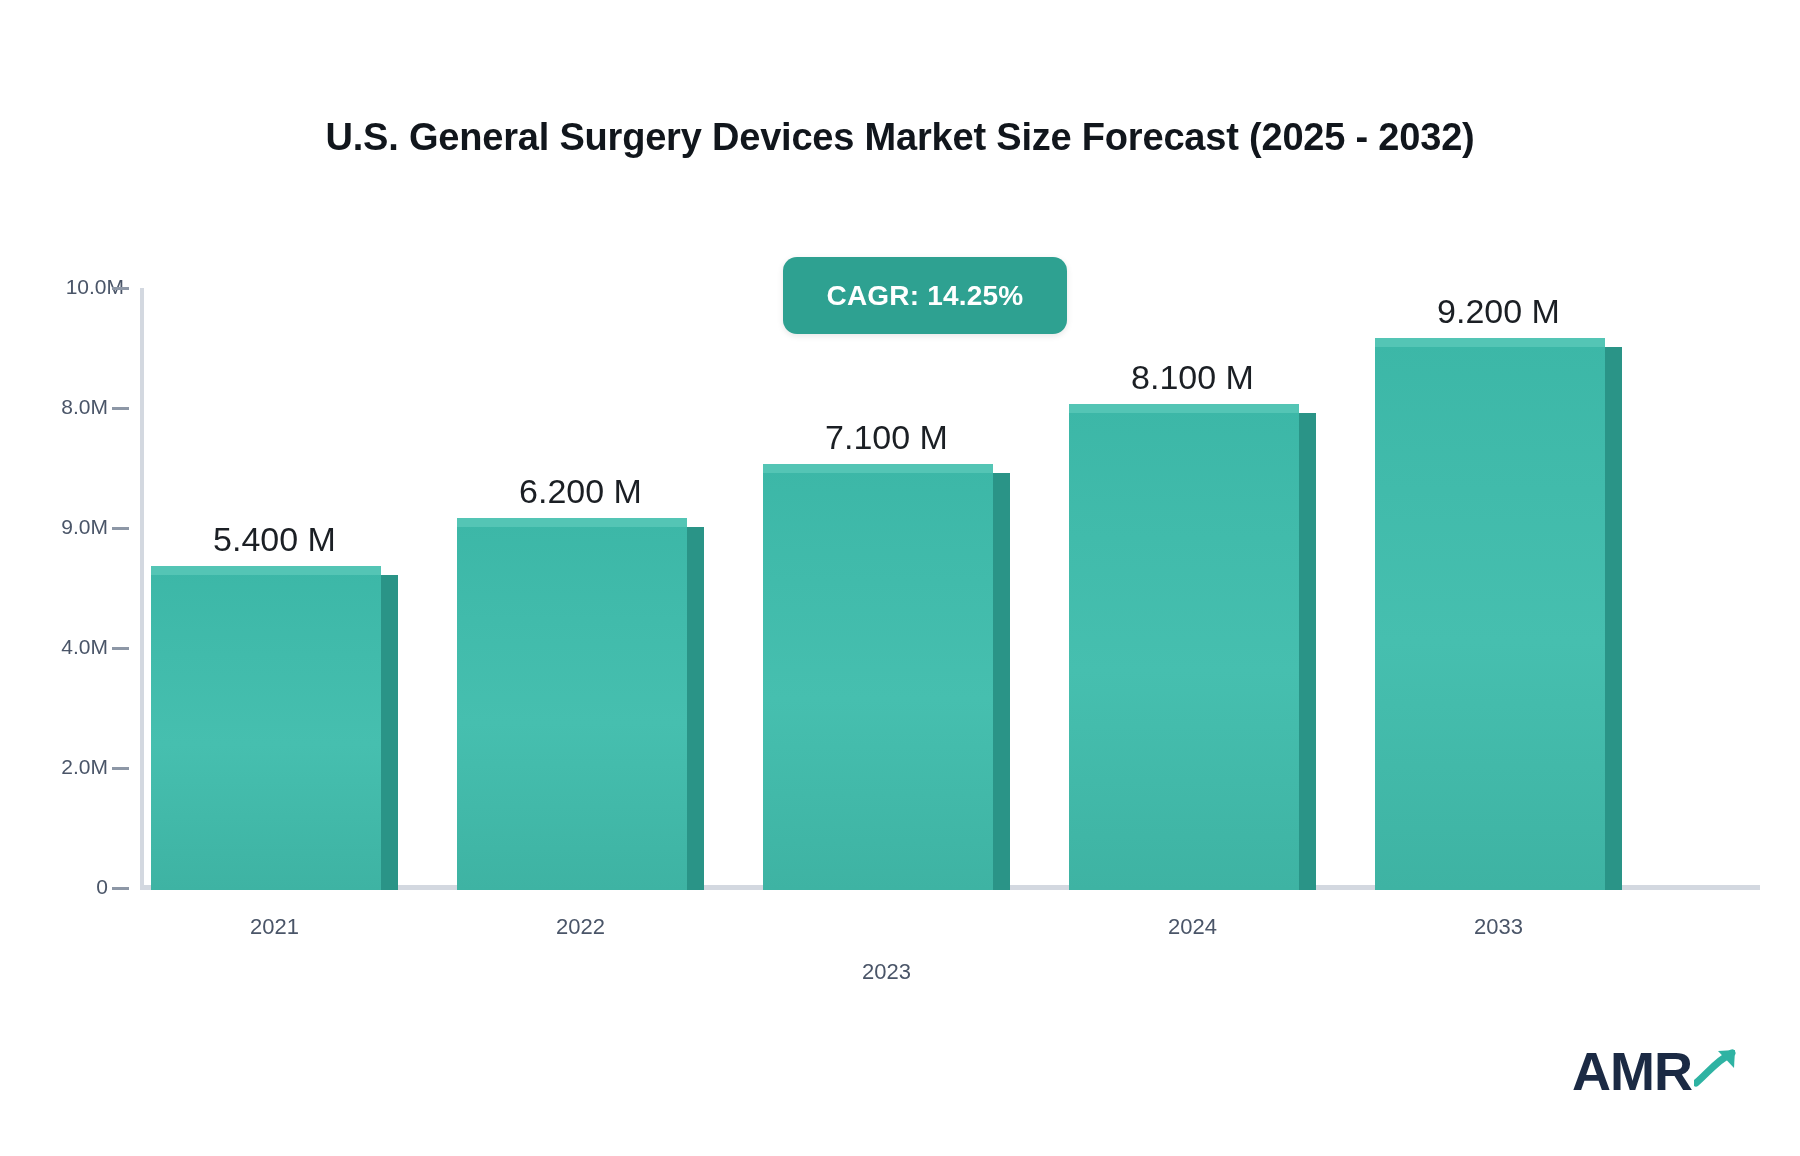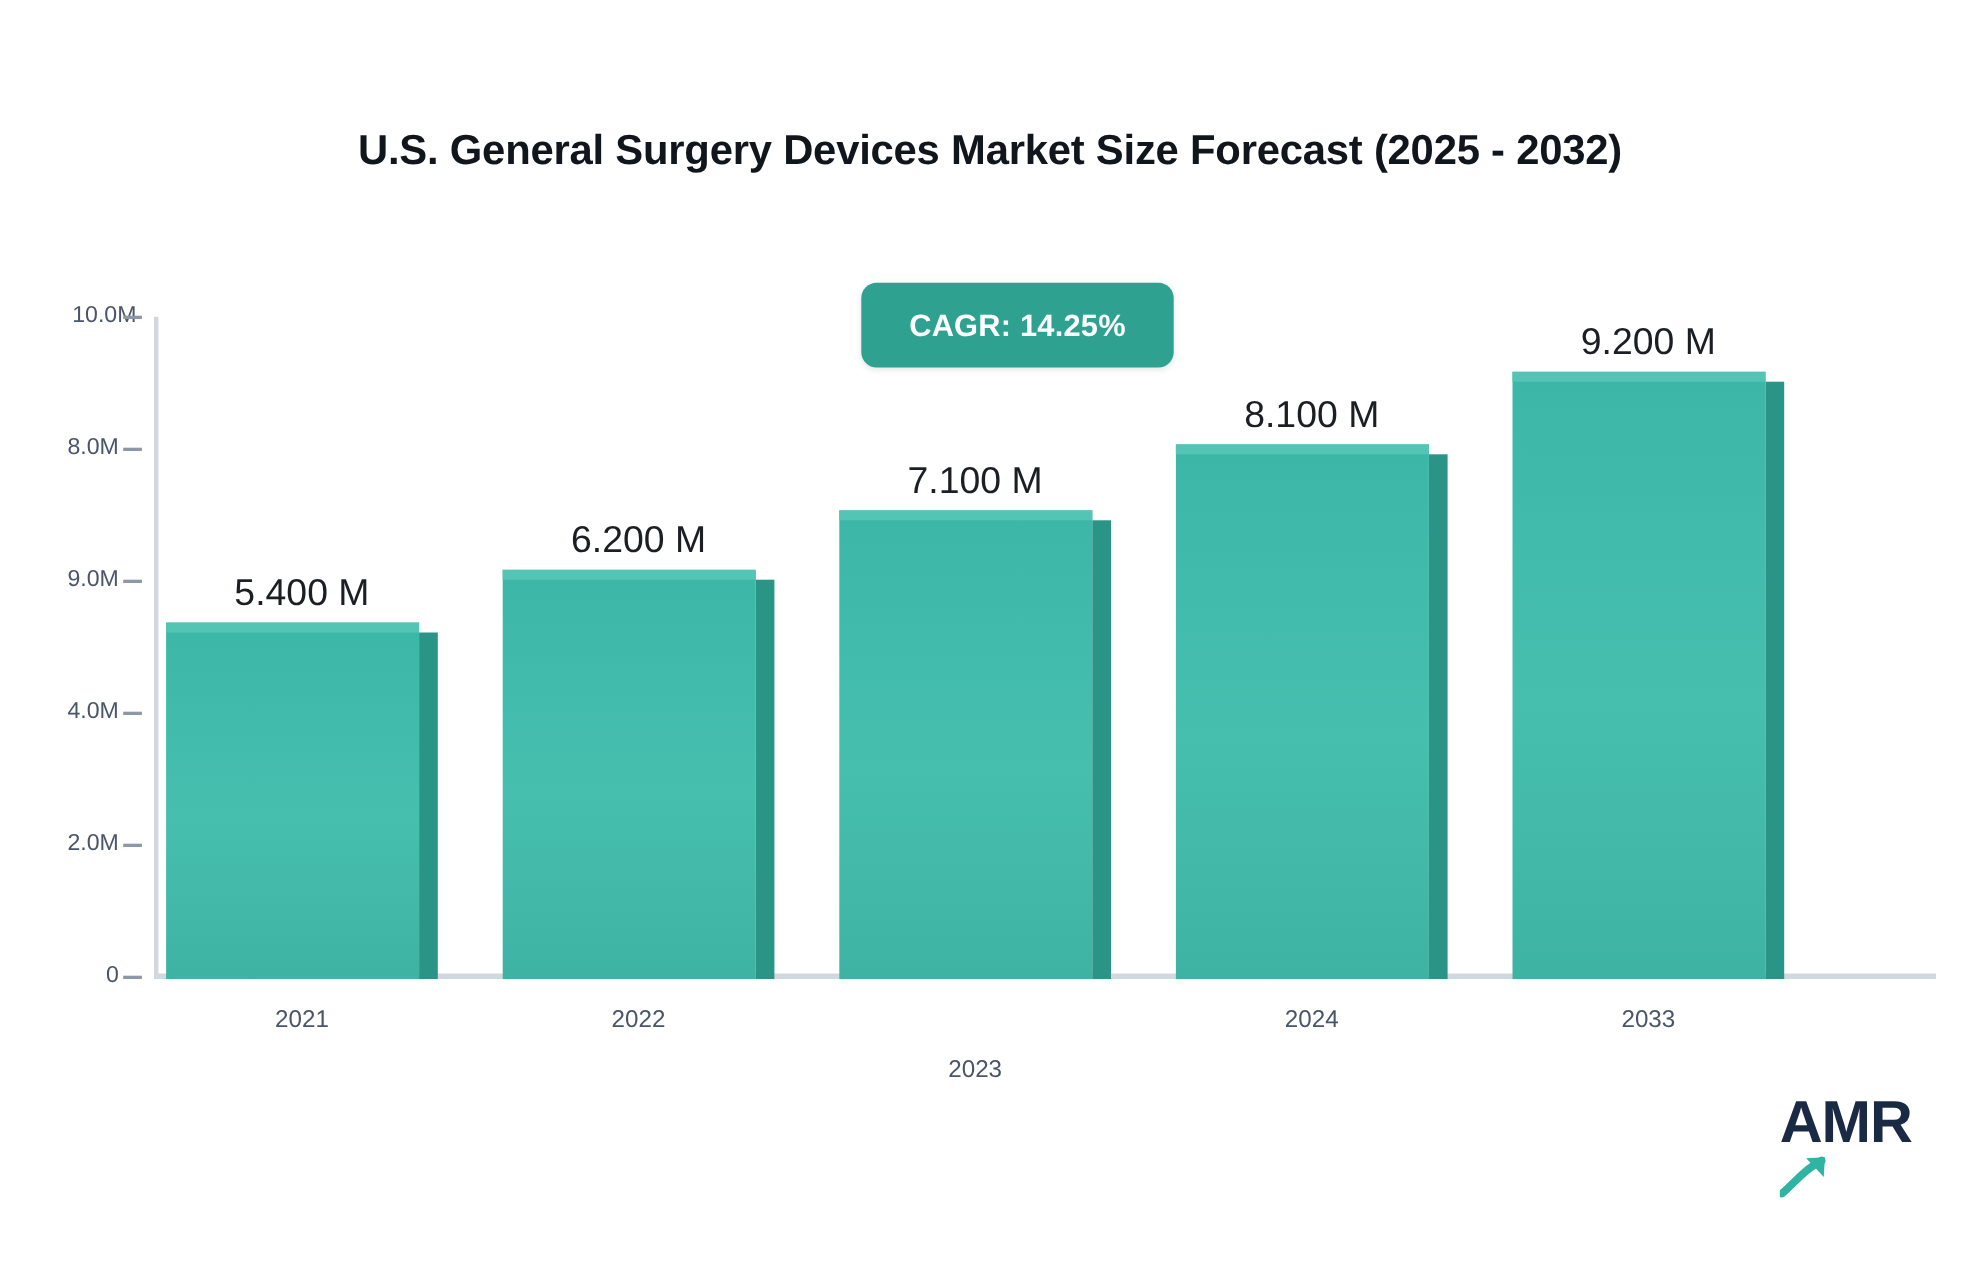--- a/index.html
+++ b/index.html
@@ -156,23 +156,22 @@
     color: #4a5568;
     white-space: nowrap;
   }
 
   
   .logo {
     position: absolute;
     right: 62px;
     bottom: 58px;
     display: flex;
-    align-items: flex-start;
+    align-items: center;
     gap: 2px;
-    flex-direction: column;
   }
   .logo-text {
     font-size: 54px;
     font-weight: bold;
     color: #1b2a44;
     letter-spacing: -1px;
     line-height: 1;
   }
   .logo-arrow {
     margin-bottom: 4px;

